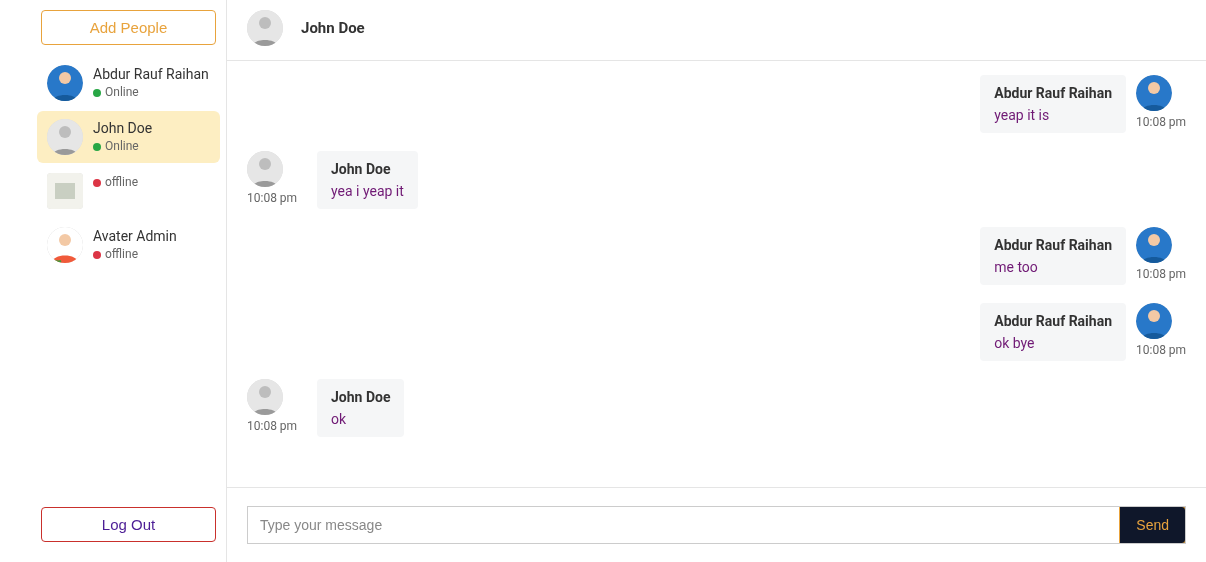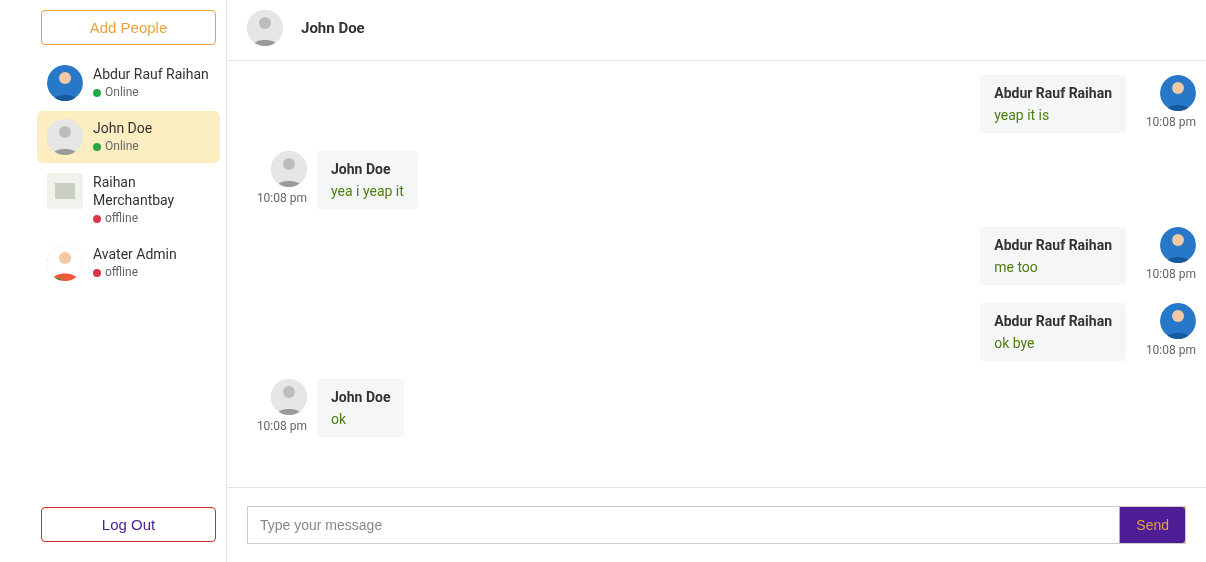--- a/index.html
+++ b/index.html
@@ -128,42 +128,42 @@
     display: flex;
     margin-bottom: 18px;
     align-items: flex-start;
   }
   .msg-row.right {
     justify-content: flex-end;
   }
   .msg-meta {
     display: flex;
     flex-direction: column;
-    align-items: flex-end;
+    align-items: flex-start;
     width: 60px;
   }
   .msg-meta .avatar { margin: 0 0 4px 0; }
   .msg-time {
     font-size: 12px;
     color: #666;
     white-space: nowrap;
   }
   .msg-bubble {
     background: #f5f6f7;
     border-radius: 4px;
     padding: 10px 14px;
     max-width: 420px;
     margin: 0 10px;
   }
   .msg-sender {
     font-weight: 700;
     margin-bottom: 6px;
   }
   .msg-text {
-    color: #4d7c0f;
+    color: #701a75;
   }
   .msg-row.left .msg-meta { order: 0; }
   .msg-row.left .msg-bubble { order: 1; }
   .msg-row.right .msg-bubble { order: 0; }
   .msg-row.right .msg-meta { order: 1; }
   
   .composer {
     border-top: 1px solid #e5e5e5;
     padding: 18px 20px;
     display: flex;
@@ -178,21 +178,21 @@
   .compose-input {
     flex: 1;
     border: none;
     outline: none;
     padding: 10px 12px;
     font-size: 14px;
     color: #555;
   }
   .compose-input::placeholder { color: #888; }
   .send-btn {
-    background: #4c1d95;
+    background: #0f172a;
     border: none;
     border-left: 1px solid #e8a33d;
     border-top: 1px solid #e8a33d;
     border-bottom: 1px solid #e8a33d;
     border-right: 1px solid #e8a33d;
     margin: -1px -1px -1px 0;
     color: #e8a33d;
     padding: 0 16px;
     font-size: 14px;
     cursor: pointer;
@@ -248,21 +248,20 @@
           </span>
         </div>
       </div>
 
       <div class="contact">
         <svg class="avatar avatar-sq" viewBox="0 0 36 36">
             <rect width="36" height="36" fill="#f2f2ec"></rect>
             <rect x="8" y="10" width="20" height="16" fill="#c9cfc2"></rect>
           </svg>
         <div class="contact-info">
-          <span class="contact-name">Raihan Merchantbay</span>
           <span class="status-row">
             <span class="status-dot dot-offline"></span>
             <span>offline</span>
           </span>
         </div>
       </div>
 
       <div class="contact">
         <svg class="avatar" viewBox="0 0 36 36">
             <circle cx="18" cy="18" r="18" fill="#fff"></circle>

